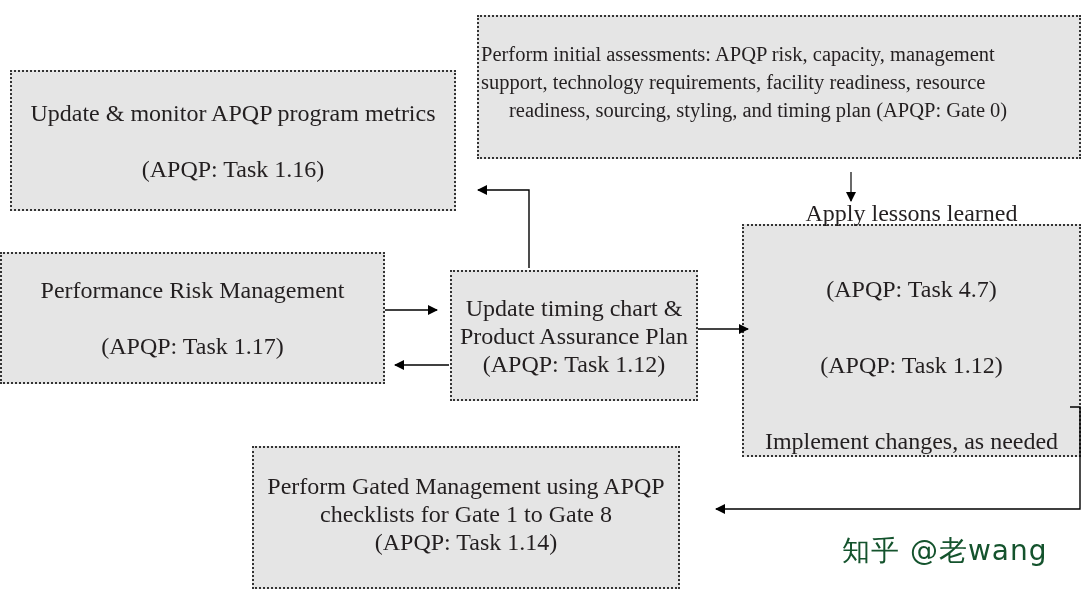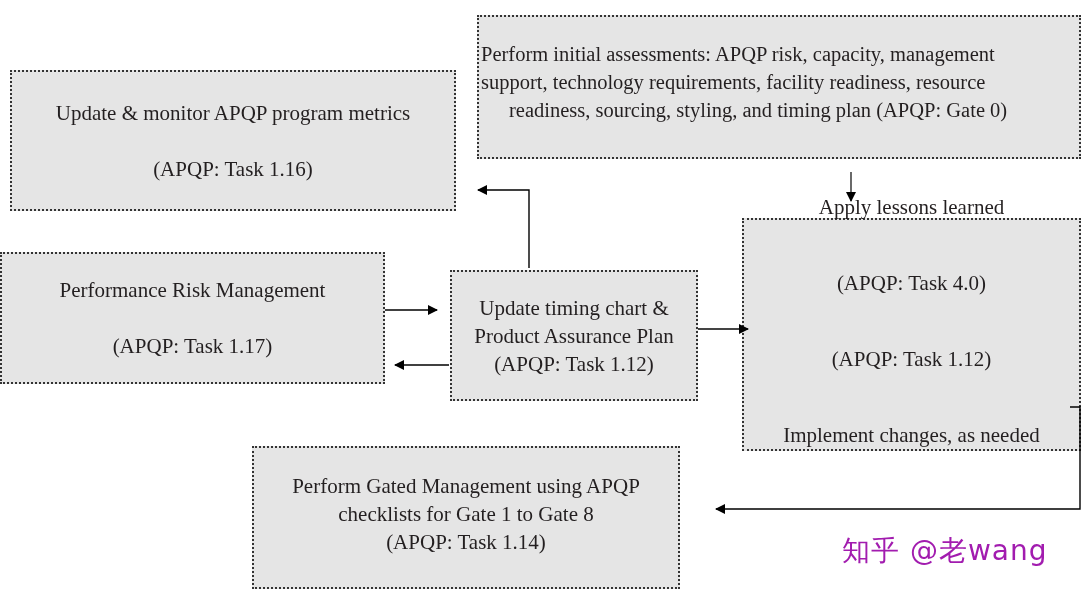--- a/index.html
+++ b/index.html
@@ -2,25 +2,25 @@
 <html><head>
   <meta charset="utf-8">
   <style>
     html, body { margin: 0; padding: 0; background: #ffffff; }
     body { width: 1088px; height: 599px; position: relative; overflow: hidden;
       font-family: "DejaVu Serif", "Liberation Serif", serif; color: #231f20; }
     .box { position: absolute; box-sizing: border-box; border: 2px dotted #333;
       display: flex; flex-direction: column; justify-content: center; align-items: center;
       text-align: left; background: #e5e5e5; }
     .line { display: block; white-space: nowrap; }
-    .t { font-family: "Liberation Serif", "DejaVu Serif", serif; font-size: 21px; line-height: 28px; }
+    .t { font-family: "Liberation Serif", "DejaVu Serif", serif; font-size: 24px; line-height: 28px; }
     .gap { height: 28px; }
     svg.arrows { position: absolute; left: 0; top: 0; width: 1088px; height: 599px; pointer-events: none; }
     .watermark { position: absolute; left: 842px; top: 532px; font-family: "DejaVu Sans", sans-serif;
-      font-size: 28px; color: #a21caf; letter-spacing: 1px; }
+      font-size: 28px; color: #14532d; letter-spacing: 1px; }
   </style>
 </head>
 <body>
 
 <div class="box" style="left:10px; top:70px; width:446px; height:141px;">
   <span class="line t">Update &amp; monitor APQP program metrics</span>
   <span class="gap"></span>
   <span class="line t">(APQP: Task 1.16)</span>
 </div>
 
@@ -35,23 +35,23 @@
   <span class="gap"></span>
   <span class="line t">(APQP: Task 1.17)</span>
 </div>
 
 <div class="box" style="left:450px; top:270px; width:248px; height:131px;">
   <span class="line t">Update timing chart &amp;</span>
   <span class="line t">Product Assurance Plan</span>
   <span class="line t">(APQP: Task 1.12)</span>
 </div>
 
-<div class="box" style="left:742px; top:218px; width:339px; height:233px; padding-bottom:28px;gap:48px;">
+<div class="box" style="left:742px; top:224px; width:339px; height:233px; padding-bottom:28px;gap:48px;">
   <span class="line t">Apply lessons learned</span>
-  <span class="line t">(APQP: Task 4.0)</span>
+  <span class="line t">(APQP: Task 4.7)</span>
   <span class="line t">(APQP: Task 1.12)</span>
   <span class="line t">Implement changes, as needed</span>
 </div>
 
 <div class="box" style="left:252px; top:446px; width:428px; height:143px; padding-bottom:8px;">
   <span class="line t">Perform Gated Management using APQP</span>
   <span class="line t">checklists for Gate 1 to Gate 8</span>
   <span class="line t">(APQP: Task 1.14)</span>
 </div>
 

